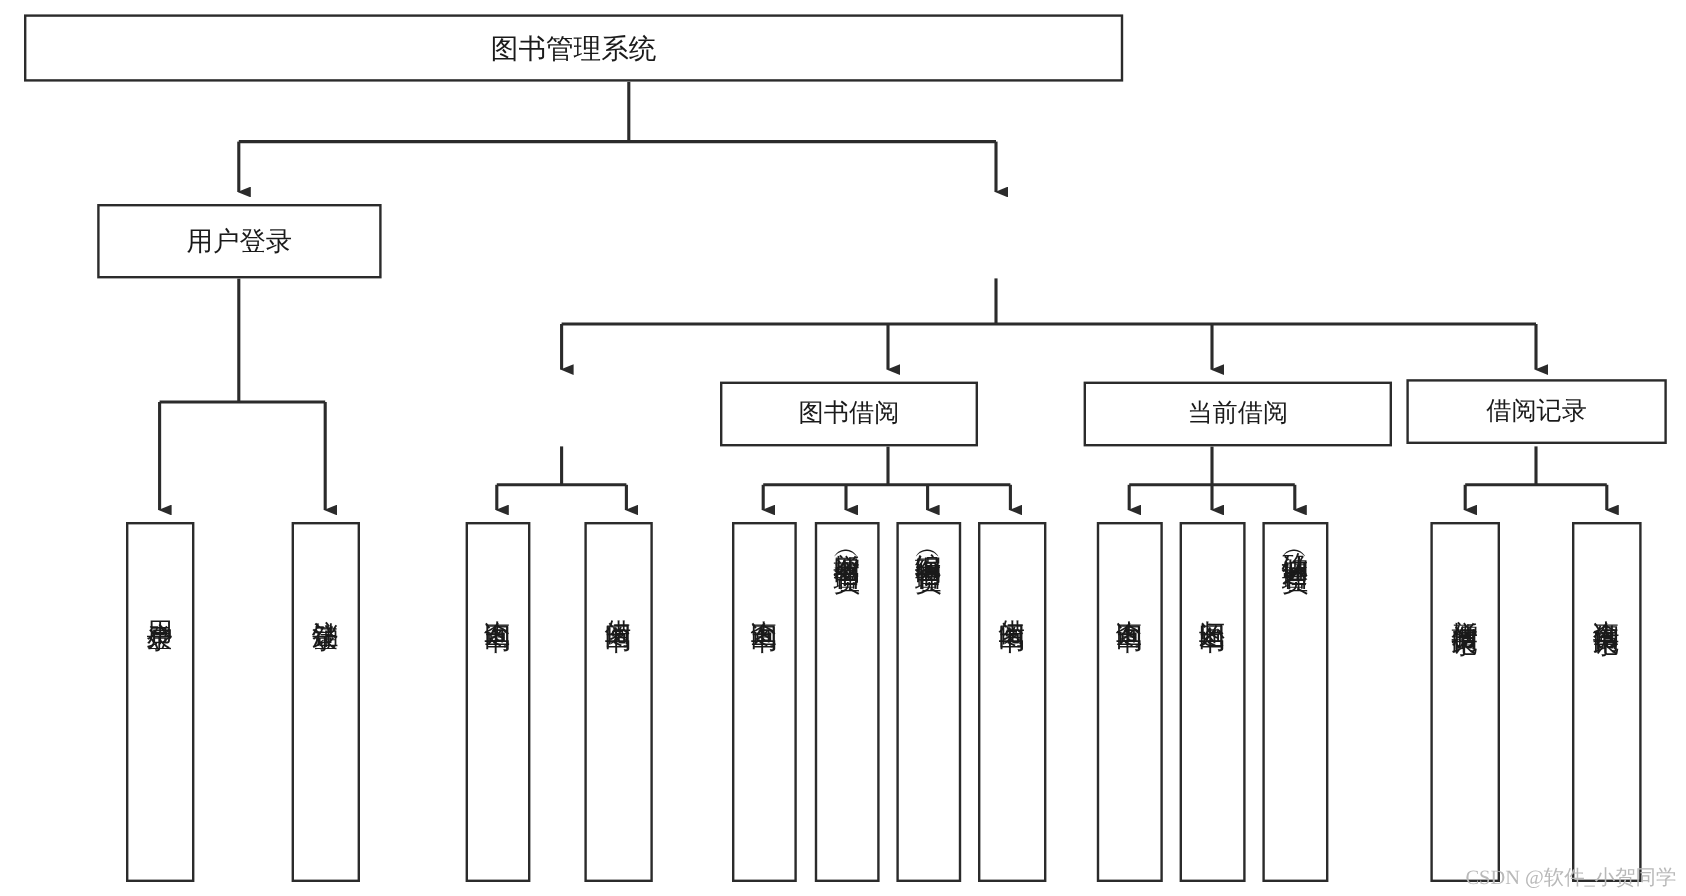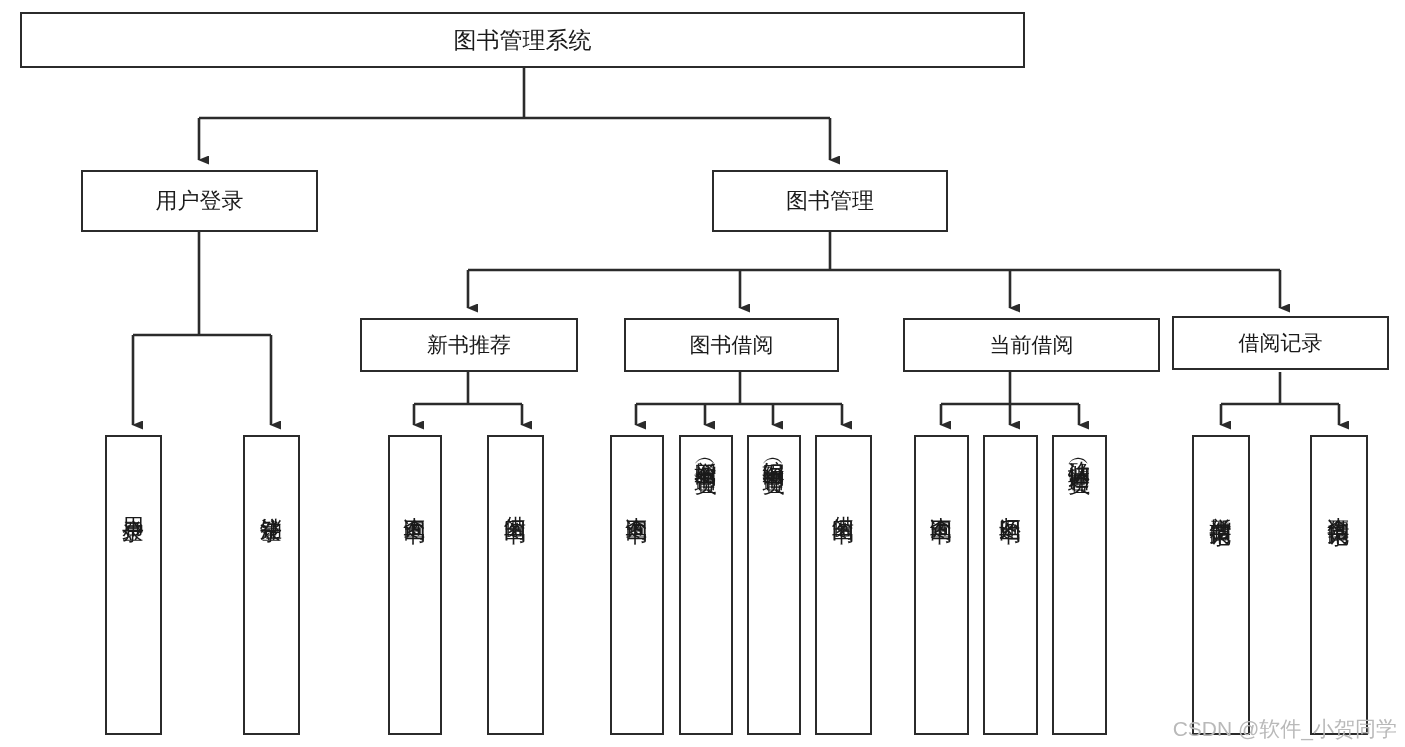--- a/index.html
+++ b/index.html
@@ -59,25 +59,25 @@
     white-space: nowrap;
     margin: 0 auto;
   }
   .node.leaf.mid .label {
     margin-top: 56px;
   }
   .watermark {
     position: absolute;
     right: 8px;
     bottom: 4px;
-    font-size: 21px;
+    font-size: 17px;
     color: #b9b9b9;
     white-space: nowrap;
     z-index: 3;
-    font-family: Liberation Sans, sans-serif;
+    font-family: Liberation Serif, serif;
     margin-top: 16px;
   }
 </style>
 </head>
 <body>
 
 <div id="canvas">
 
   <svg id="edges" viewBox="0 0 1405 747" width="1405" height="747" aria-hidden="true">
     <defs>
@@ -124,35 +124,29 @@
       <path d="M1010,404 L1010,425" marker-end="url(#arrow)"></path>
       <path d="M1079,404 L1079,425" marker-end="url(#arrow)"></path>
 
       <path d="M1280,372 L1280,404"></path>
       <path d="M1221,404 L1339,404"></path>
       <path d="M1221,404 L1221,425" marker-end="url(#arrow)"></path>
       <path d="M1339,404 L1339,425" marker-end="url(#arrow)"></path>
     </g>
   </svg>
 
-  <div class="node root" style="left:20px; top:12px; width:1005px; height:56px;">
+  <div class="node root" style="left:20px; top:12px; width:916px; height:56px;">
     <span class="label">图书管理系统</span>
   </div>
 
   <div class="node branch" style="left:81px; top:170px; width:237px; height:62px;">
     <span class="label">用户登录</span>
   </div>
-  <div class="node branch" style="left:712px; top:170px; width:236px; height:62px;">
-    <span class="label">图书管理</span>
-  </div>
 
-  <div class="node group" style="left:360px; top:318px; width:218px; height:54px;">
-    <span class="label">新书推荐</span>
-  </div>
-  <div class="node group" style="left:624px; top:318px; width:215px; height:54px;">
+  <div class="node group" style="left:600px; top:318px; width:215px; height:54px;">
     <span class="label">图书借阅</span>
   </div>
   <div class="node group" style="left:903px; top:318px; width:257px; height:54px;">
     <span class="label">当前借阅</span>
   </div>
   <div class="node group" style="left:1172px; top:316px; width:217px; height:54px;">
     <span class="label">借阅记录</span>
   </div>
 
   <div class="node leaf mid" style="left:105px; top:435px; width:57px; height:300px;">

